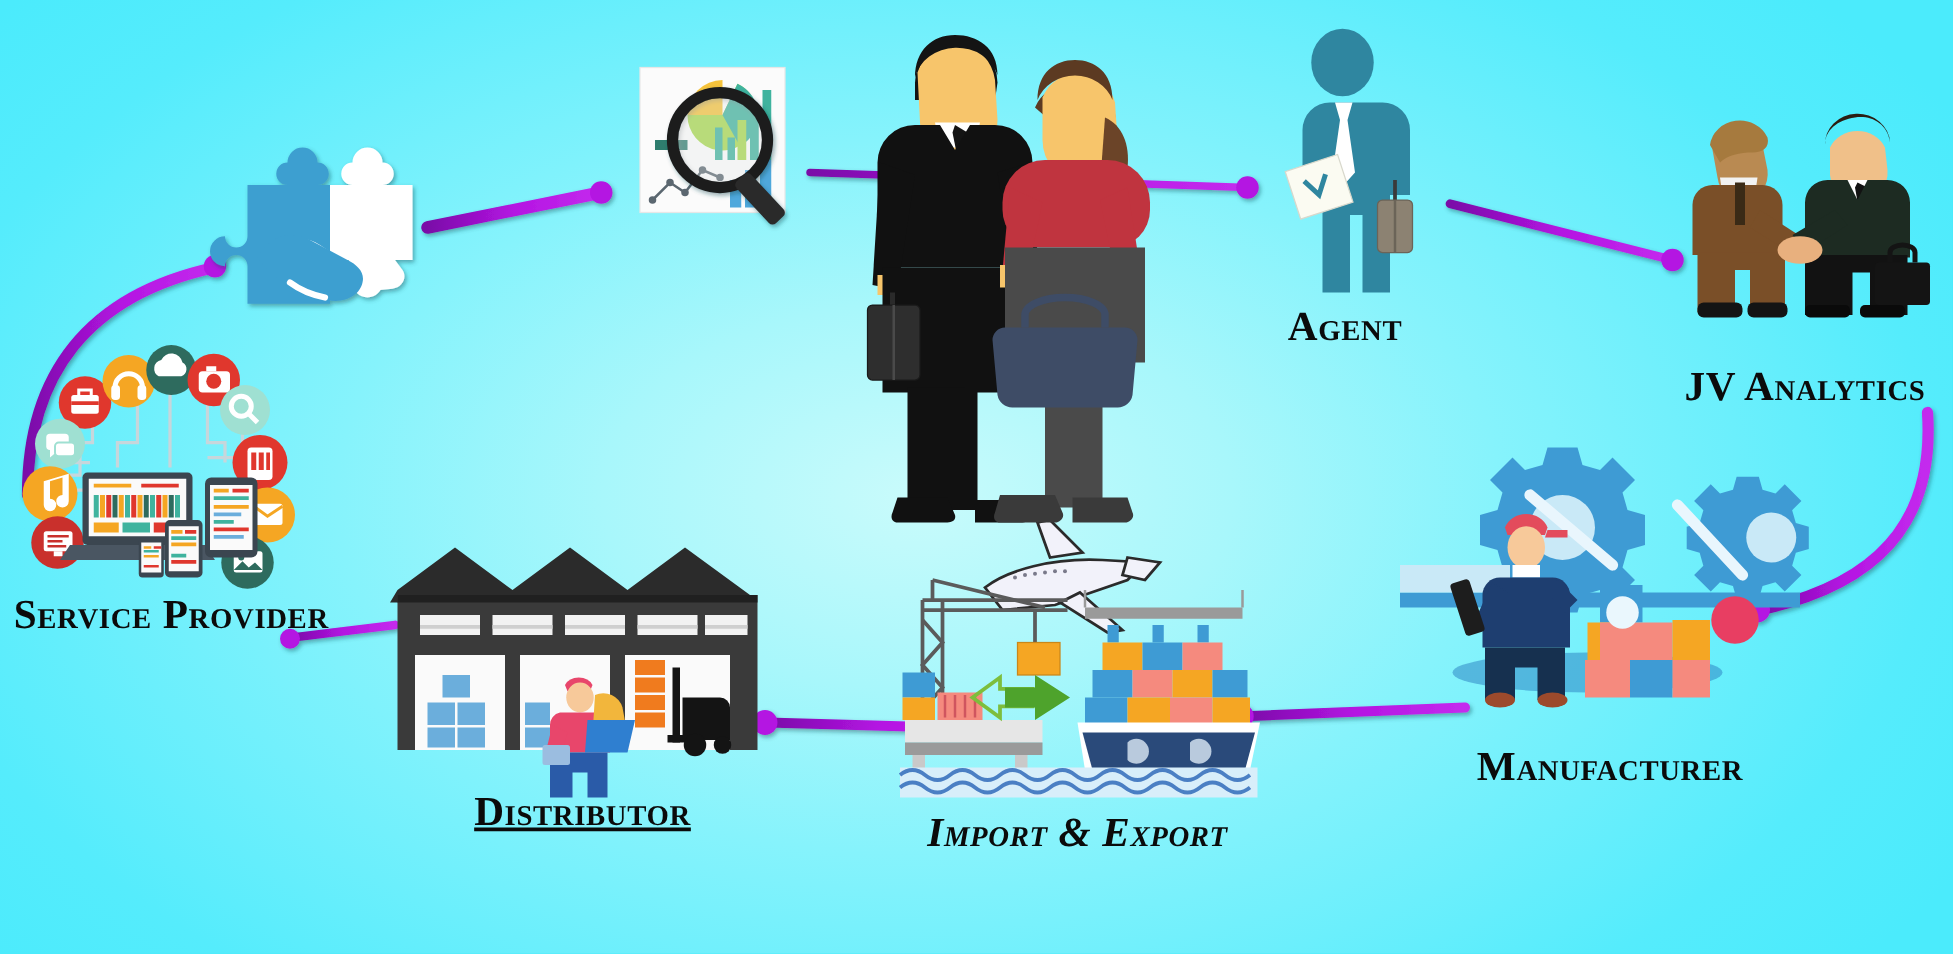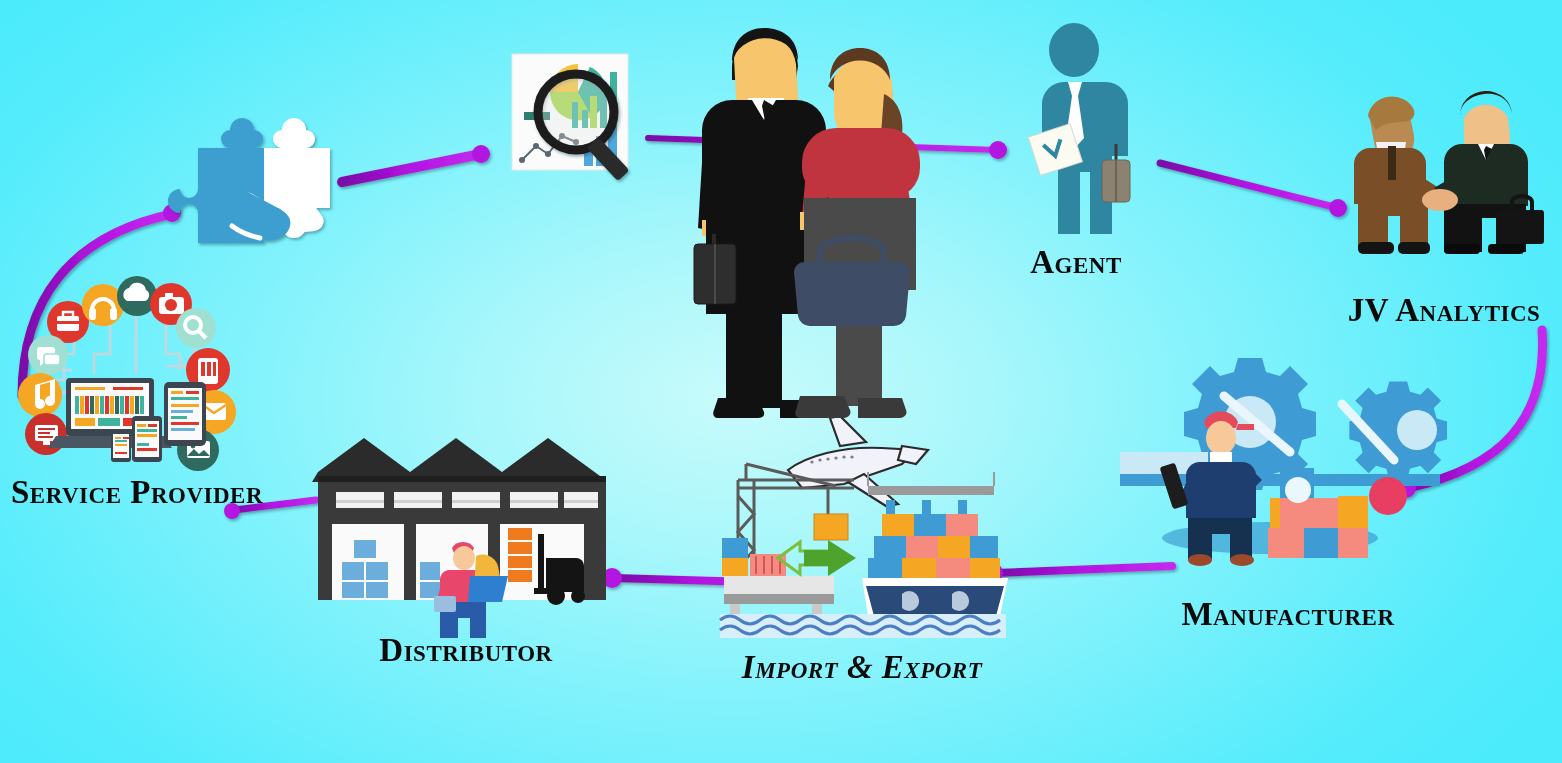--- a/index.html
+++ b/index.html
@@ -375,21 +375,21 @@
         <ellipse cx="152" cy="128" rx="11" ry="12" fill="#F7C99A"></ellipse>
         <path d="M136 140 h30 a10 10 0 0 1 10 10 v22 h-48 v-22 a10 10 0 0 1 8-10 z" fill="#E8466B"></path>
         <path d="M130 150 l-6 24 l12 4 l6-22 z" fill="#E8466B"></path>
         <path d="M128 172 h46 v36 h-16 v-20 h-12 v20 h-18 z" fill="#2A5BA8"></path>
         <rect x="122" y="166" width="22" height="16" rx="2" fill="#9BBDE0"></rect>
         <path d="M164 126 a16 16 0 0 1 22 10 l4 22 h-28 z" fill="#F2B63C"></path>
         <path d="M158 146 h38 l-6 26 h-34 z" fill="#2F7FD0"></path>
       </g>
     </svg>
   </div>
-  <div class="lbl" style="left:466px;top:632px;font-size:33px;">Distributor</div>
+  <div class="lbl" style="left:466px;top:632px;font-size:33px;text-decoration:underline;">Distributor</div>
 
   <div class="node" style="left:18px;top:282px;">
     <svg width="232" height="180" viewBox="0 0 232 180">
       <g stroke="#C7D6DB" stroke-width="2.6" fill="none">
         <path d="M56 46 v26 h-10 v26 h-12"></path>
         <path d="M92 34 v38 h-16 v20"></path>
         <path d="M118 30 v62"></path>
         <path d="M148 38 v34 h14 v16"></path>
         <path d="M176 62 v22 h-28"></path>
         <path d="M40 64 v24 h14"></path>

